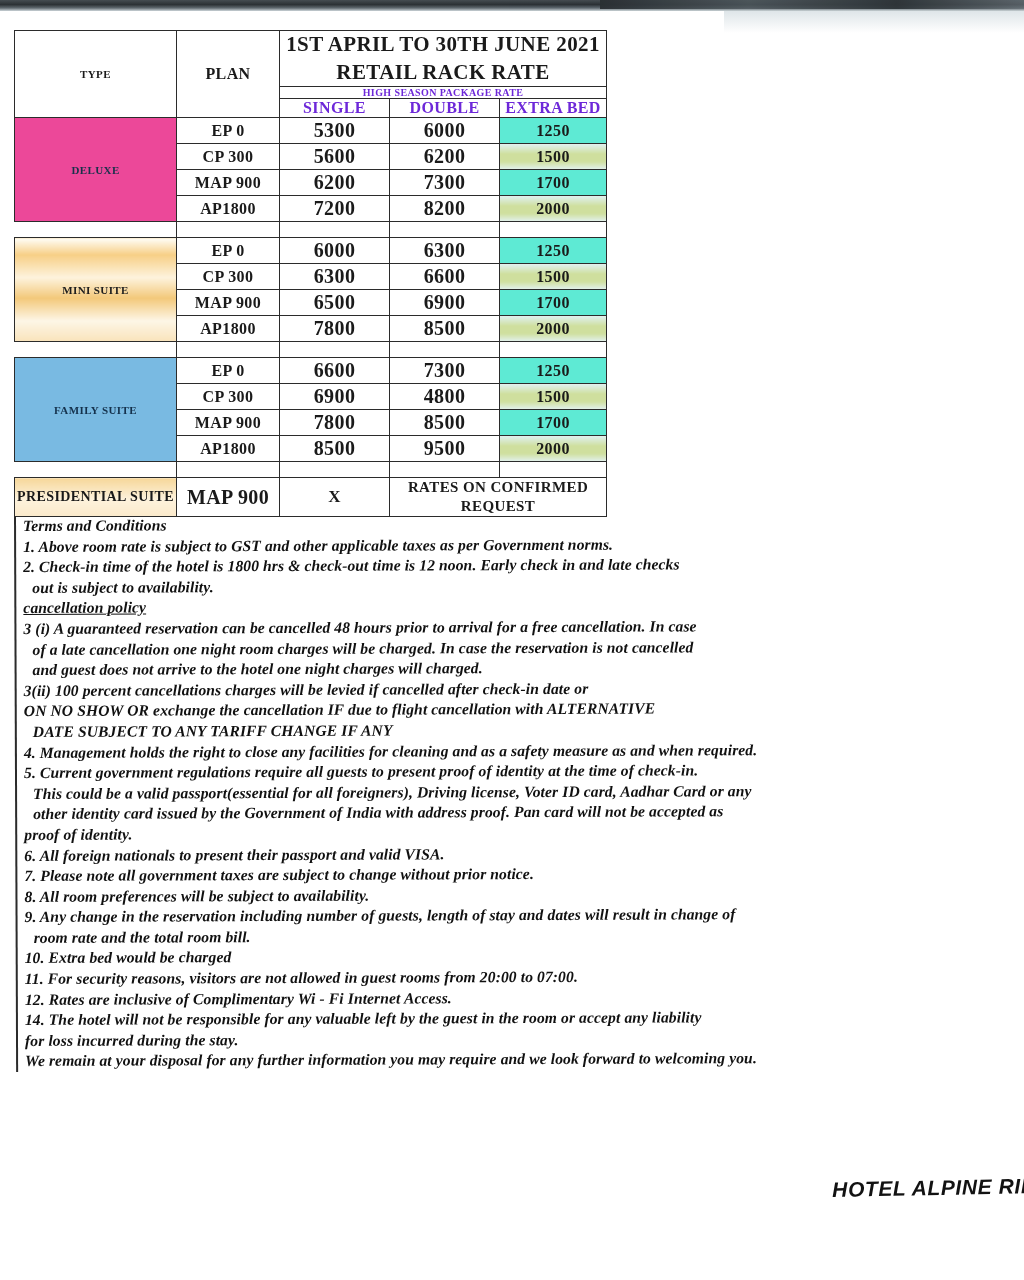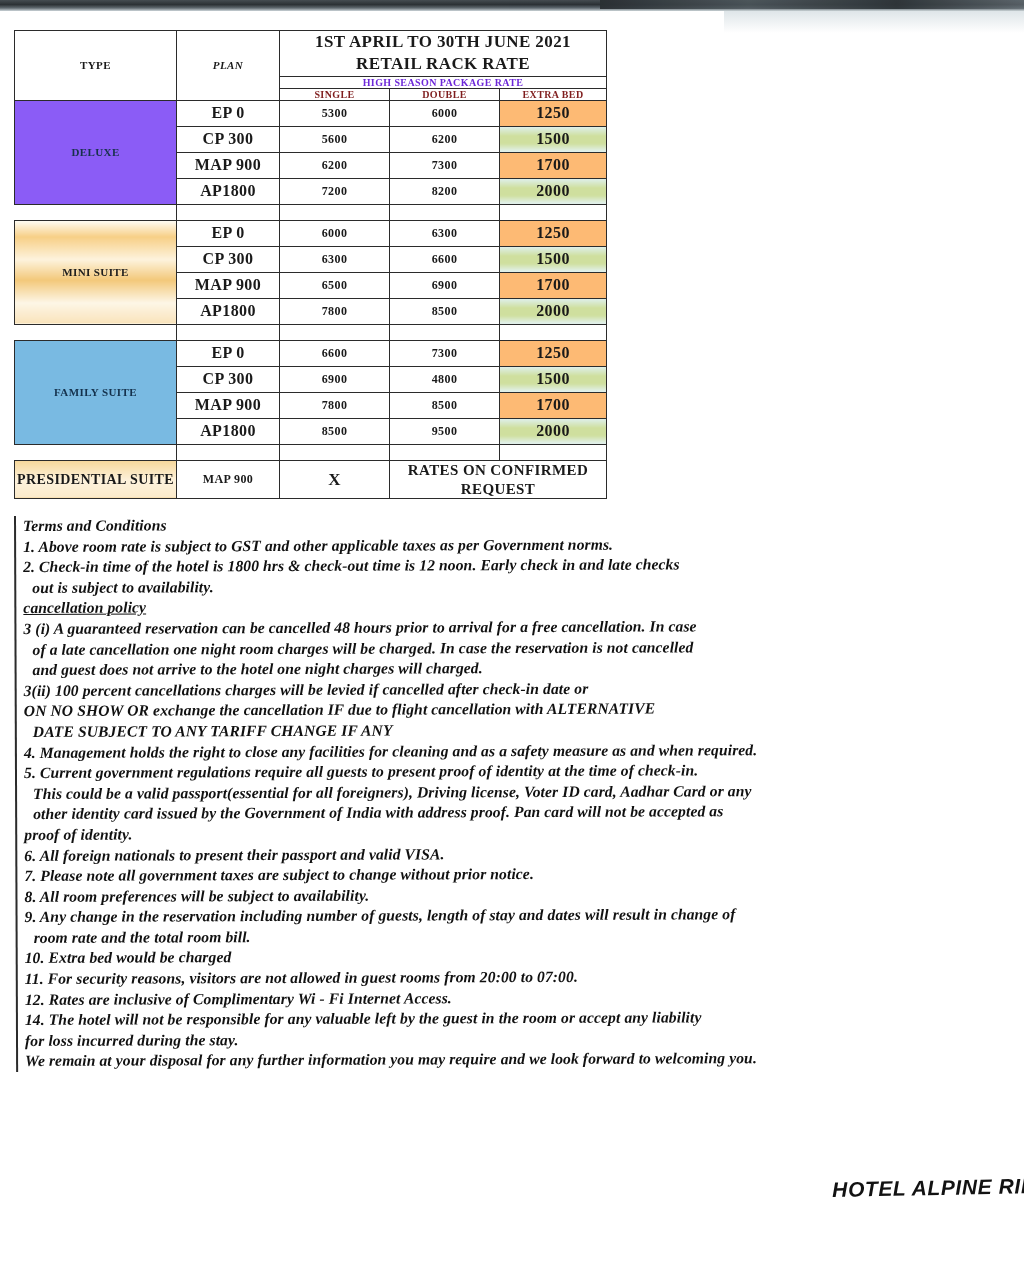--- a/index.html
+++ b/index.html
@@ -60,59 +60,59 @@
     font-weight: bold;
     letter-spacing: .4px;
   }
   col.c-type  { width: 162px; }
   col.c-plan  { width: 103px; }
   col.c-sgl   { width: 110px; }
   col.c-dbl   { width: 110px; }
   col.c-xbed  { width: 107px; }
 
   .cell-type      { font-size: 11px; letter-spacing: 1.6px; }
-  .cell-plan-head { font-size: 11px; letter-spacing: 1.6px; font-style: italic; }
+  .cell-plan-head { font-size: 16px; letter-spacing: 1.6px; }
   .title-cell {
-    font-size: 17px;
+    font-size: 21px;
     line-height: 1.32;
     letter-spacing: .7px;
     padding: 8px 4px 8px 4px;
   }
   .season-cell {
     color: #6d28d9;
     font-size: 10px;
     letter-spacing: 1.4px;
     padding: 2px 0 3px 0;
   }
   .subhead {
-    color: #7f1d1d;
-    font-size: 10px;
+    color: #6d28d9;
+    font-size: 16px;
     letter-spacing: 1.5px;
     padding: 2px 0 3px 0;
   }
   .plan-cell {
     text-align: left;
     padding-left: 8px;
     font-size: 16px;
     letter-spacing: .6px;
     height: 25px;
   }
   .num-cell {
-    font-size: 12px;
+    font-size: 20px;
     letter-spacing: .8px;
     height: 25px;
   }
   .xbed-cell {
     font-size: 16px;
     letter-spacing: .8px;
   }
 
   
   .type-deluxe {
-    background: #8b5cf6;
+    background: #ec4899;
     color: #17314a;
     margin-left: 28px;
   }
   .type-mini {
     background: linear-gradient(180deg,#fffdf6 0%, #f7cf86 16%, #fdf3dd 38%, #f3c87a 58%, #fdf6e6 80%, #f9e3bb 100%);
     color: #1d1d1d;
   }
   .type-family {
     background: #79bae2;
     color: #14314c;
@@ -127,21 +127,21 @@
     height: 15px;
     border-left: 1.6px solid #2b2b2b;
     border-right: 1.6px solid #2b2b2b;
     border-top: 1.6px solid #2b2b2b;
     border-bottom: 1.6px solid #2b2b2b;
     background: #ffffff;
   }
   .spacer-row td.blank-type { border: none; background: #ffffff; }
 
   
-  .xb-cyan  { background: #fdba74; margin-left: 13px; }
+  .xb-cyan  { background: #5eead4; margin-left: 13px; }
   .xb-olive { background: linear-gradient(180deg,#dff0ee 0%, #cfdf9e 38%, #cfdf9e 68%, #e2f1ee 100%); margin-left: 15px; }
 
   .req-cell {
     font-size: 15px;
     line-height: 1.25;
     letter-spacing: .5px;
     padding: 4px 2px;
   }
   .x-cell { font-size: 17px; }
 

